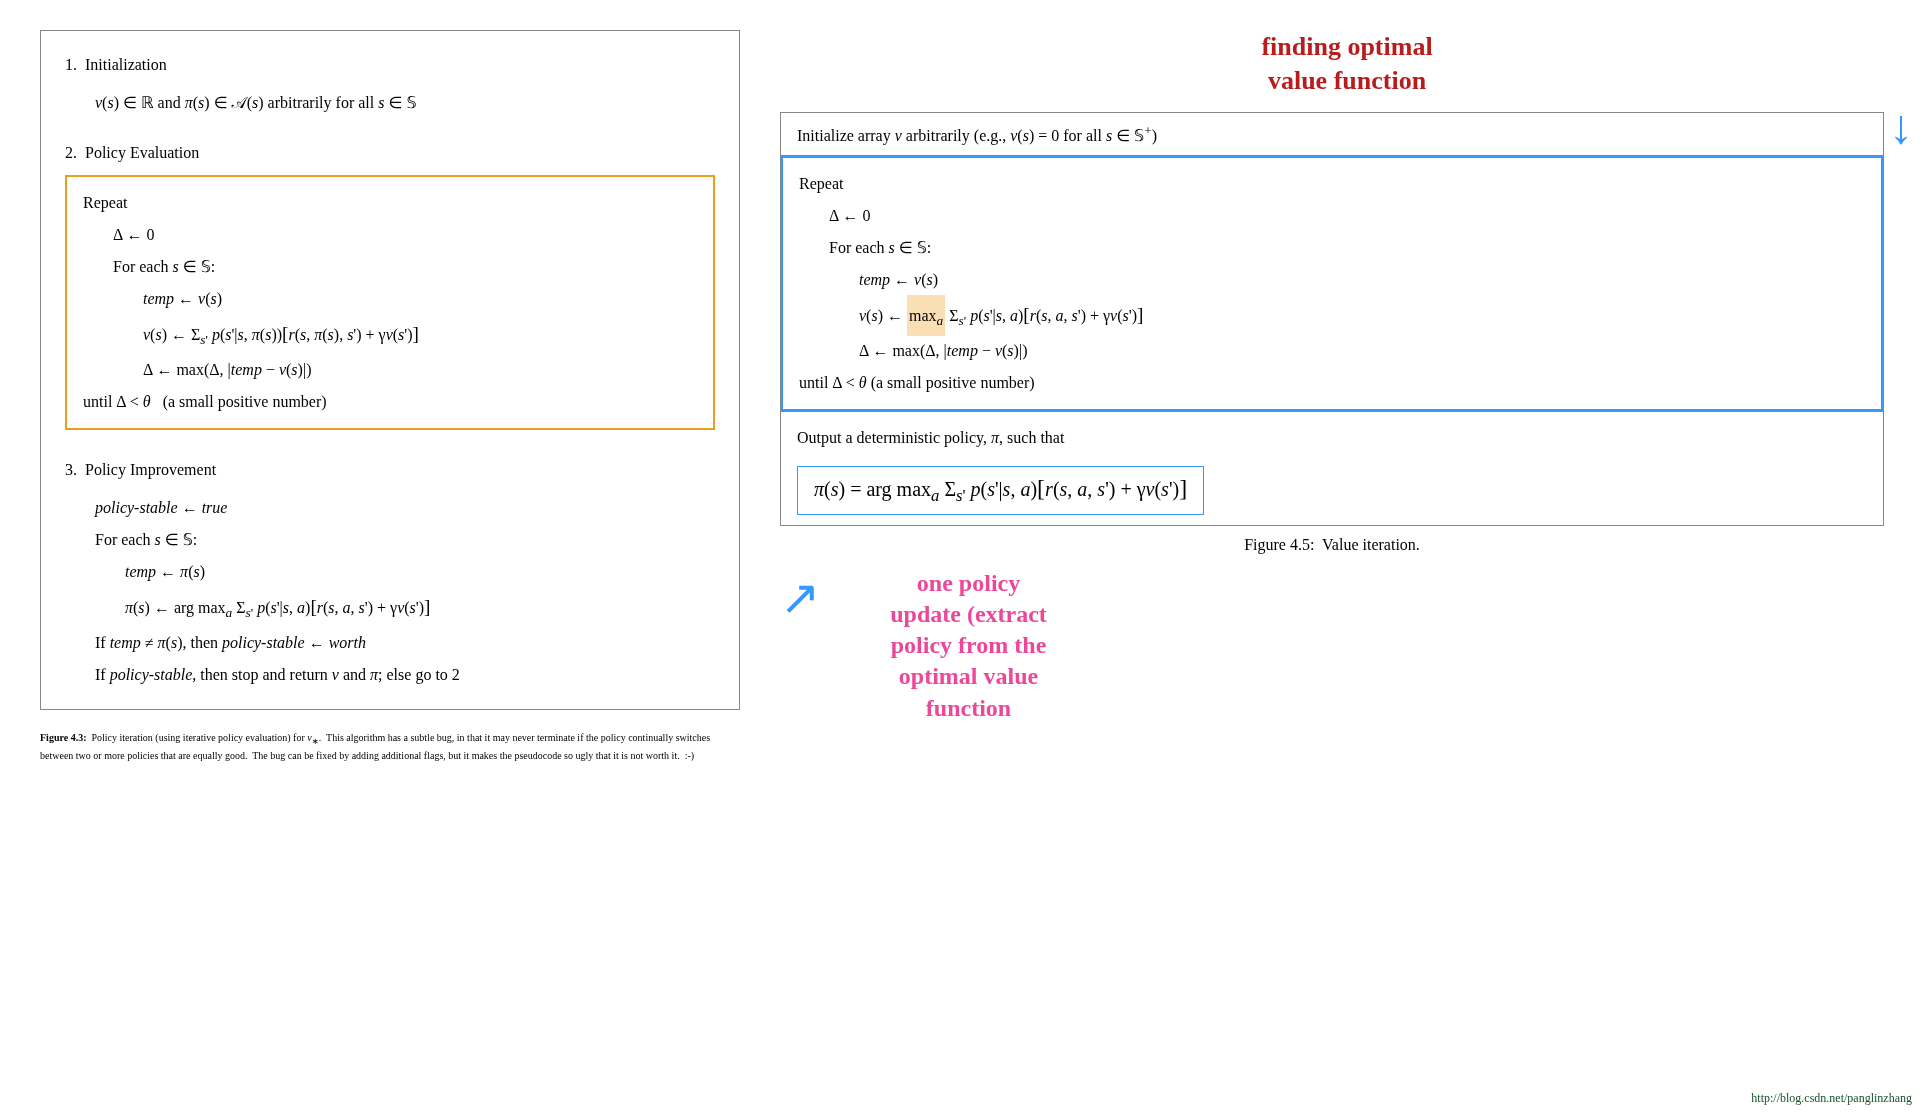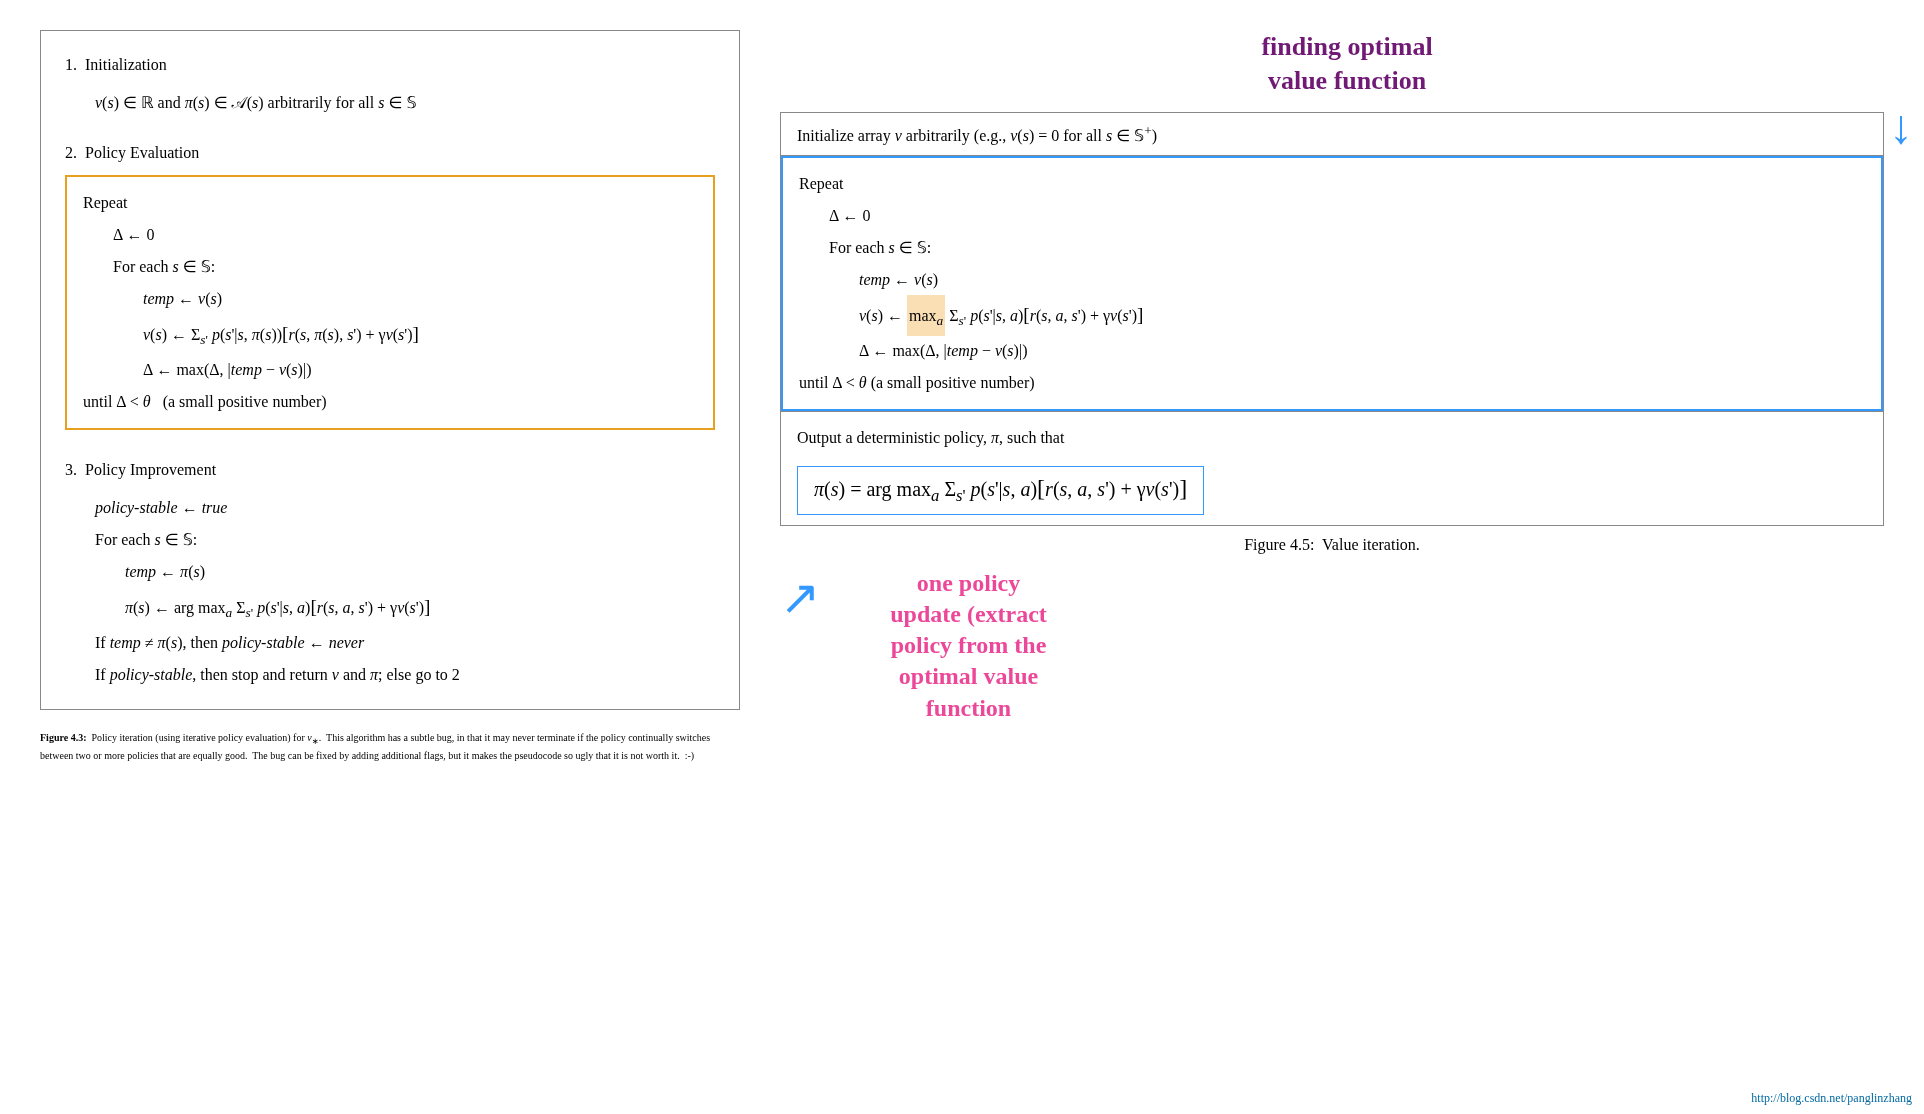--- a/index.html
+++ b/index.html
@@ -47,21 +47,21 @@
       font-size: 16px;
     }
     
     .orange-box {
       border: 2px solid #e8a020;
       padding: 10px 16px;
       margin: 6px 0;
     }
     
     .annotation-finding {
-      color: #701a75;
+      color: #b91c1c;
       font-size: 26px;
       font-weight: bold;
       text-align: center;
       line-height: 1.3;
       margin-bottom: 10px;
       padding-left: 30px;
     }
     
     .vi-outer {
       border: 1px solid #888;
@@ -117,21 +117,21 @@
     
     .highlight-orange {
       background-color: rgba(240, 160, 40, 0.35);
       padding: 12px 2px;
     }
     .url-footer {
       position: fixed;
       bottom: 8px;
       right: 12px;
       font-size: 12px;
-      color: #0369a1;
+      color: #14532d;
     }
     .top-annotation-row {
       display: flex;
       justify-content: center;
       margin-bottom: 4px;
     }
   </style>
 </head>
 <body>
 
@@ -183,21 +183,21 @@
       <div class="algo-line algo-indent1">
         For each <span class="mi">s</span> ∈ 𝕊:
       </div>
       <div class="algo-line algo-indent2">
         <span class="mi">temp</span> ← <span class="mi">π</span>(<span class="mi">s</span>)
       </div>
       <div class="algo-line algo-indent2">
         <span class="mi">π</span>(<span class="mi">s</span>) ← arg max<sub><span class="mi">a</span></sub> Σ<sub><span class="mi">s</span>'</sub> <span class="mi">p</span>(<span class="mi">s</span>'|<span class="mi">s</span>, <span class="mi">a</span>)<big>[</big><span class="mi">r</span>(<span class="mi">s</span>, <span class="mi">a</span>, <span class="mi">s</span>') + γ<span class="mi">v</span>(<span class="mi">s</span>')<big>]</big>
       </div>
       <div class="algo-line algo-indent1">
-        If <span class="mi">temp</span> ≠ <span class="mi">π</span>(<span class="mi">s</span>), then <span class="mi">policy-stable</span> ← <span class="mi">never</span>
+        If <span class="mi">temp</span> ≠ <span class="mi">π</span>(<span class="mi">s</span>), then <span class="mi">policy-stable</span> ← <span class="mi">worth</span>
       </div>
       <div class="algo-line algo-indent1">
         If <span class="mi">policy-stable</span>, then stop and return <span class="mi">v</span> and <span class="mi">π</span>; else go to 2
       </div>
 
     </div>
 
     <div class="fig-caption-left">
       <strong>Figure 4.3:</strong>&nbsp; Policy iteration (using iterative policy evaluation) for <span class="mi">v</span><sub>∗</sub>.&nbsp; This
       algorithm has a subtle bug, in that it may never terminate if the policy continually switches between two or more policies that are equally good.&nbsp; The bug

